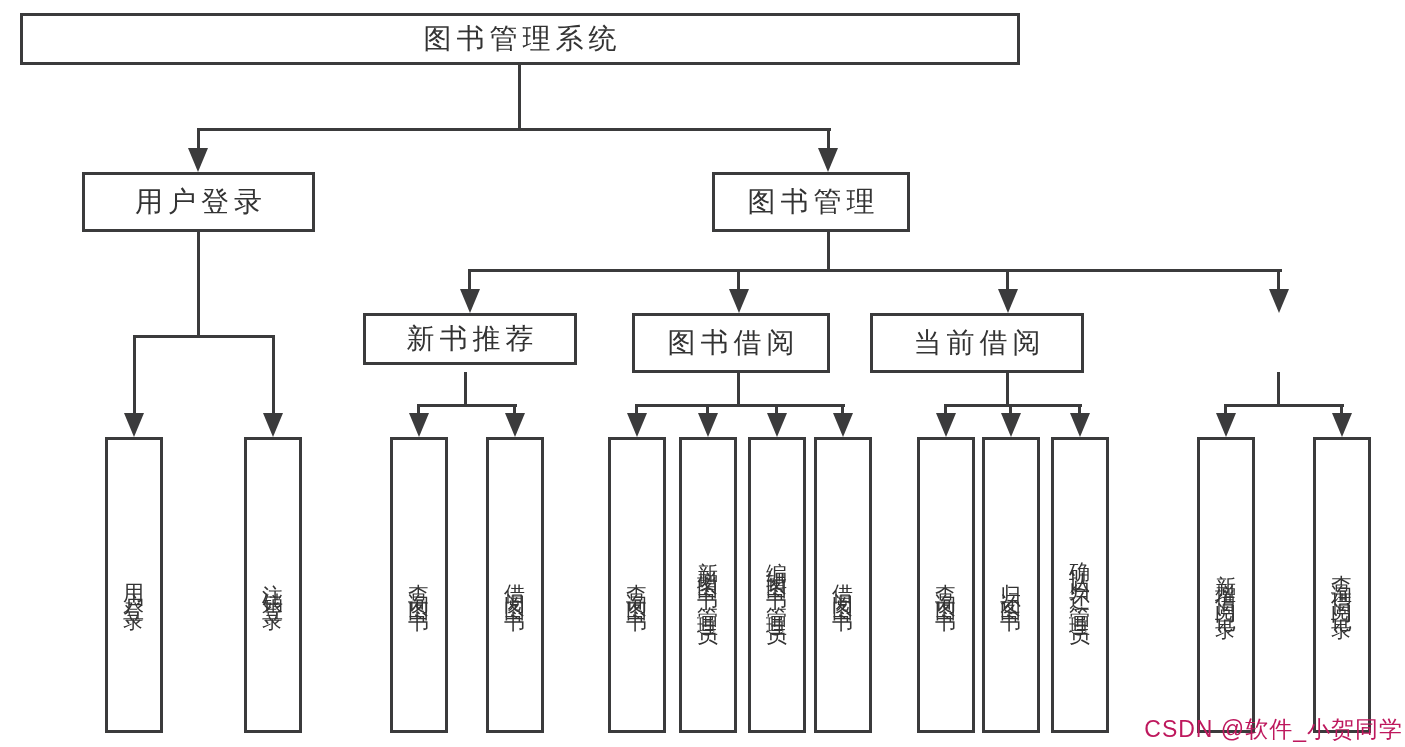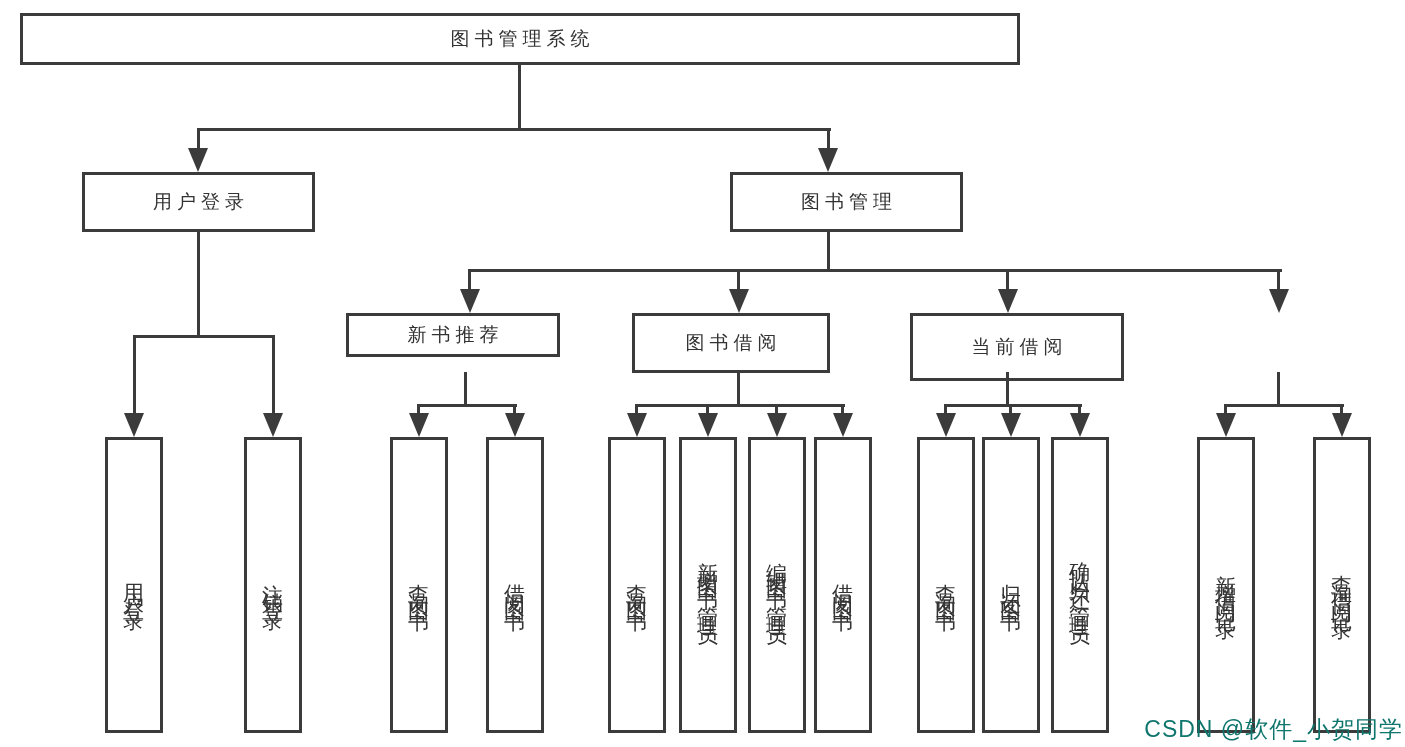--- a/index.html
+++ b/index.html
@@ -10,21 +10,21 @@
   html,body{margin:0;padding:0;background:var(--bg);}
   #canvas{
     position:relative;width:1405px;height:747px;background:var(--bg);
     font-family:"Liberation Sans", sans-serif;overflow:hidden;
   }
   .box{
     position:absolute;box-sizing:border-box;border:3px solid var(--line);
     background:var(--bg);color:var(--text);
     display:flex;align-items:center;justify-content:center;
   }
-  .hbox{font-size:19px;letter-spacing:5px;text-indent:5px;white-space:nowrap;}
+  .hbox{font-size:28px;letter-spacing:5px;text-indent:5px;white-space:nowrap;}
   .leaf{
     width:58px;height:296px;top:437px;
     writing-mode:vertical-rl;text-orientation:mixed;
     font-size:21px;letter-spacing:9px;line-height:1;
   }
   .vline{position:absolute;width:3px;background:var(--line);}
   .hline{position:absolute;height:3px;background:var(--line);}
   .arrow{
     position:absolute;width:0;height:0;
     border-left:10px solid transparent;border-right:10px solid transparent;
@@ -36,25 +36,25 @@
   }
 </style>
 </head>
 <body>
 
 <div id="canvas">
 
   <div class="box hbox" style="left:20px;top:13px;width:1000px;height:52px">图书管理系统</div>
 
   <div class="box hbox" style="left:82px;top:172px;width:233px;height:60px">用户登录</div>
-  <div class="box hbox" style="left:730px;top:172px;width:233px;height:60px">图书管理</div>
+  <div class="box hbox" style="left:712px;top:172px;width:198px;height:60px">图书管理</div>
 
-  <div class="box hbox" style="left:346px;top:313px;width:214px;height:44px">新书推荐</div>
+  <div class="box hbox" style="left:363px;top:313px;width:214px;height:52px">新书推荐</div>
   <div class="box hbox" style="left:632px;top:313px;width:198px;height:60px">图书借阅</div>
-  <div class="box hbox" style="left:910px;top:313px;width:214px;height:68px">当前借阅</div>
+  <div class="box hbox" style="left:870px;top:313px;width:214px;height:60px">当前借阅</div>
 
   <div class="box leaf" style="left:105px">用户登录</div>
   <div class="box leaf" style="left:244px">注销登录</div>
 
   <div class="box leaf" style="left:390px">查询图书</div>
   <div class="box leaf" style="left:486px">借阅图书</div>
 
   <div class="box leaf" style="left:608px">查询图书</div>
   <div class="box leaf" style="left:679px">新增图书（管理员）</div>
   <div class="box leaf" style="left:748px">编辑图书（管理员）</div>
@@ -119,15 +119,15 @@
   <div class="vline" style="left:1078px;top:404px;height:12px"></div>
   <div class="arrow" style="left:1070px;top:413px"></div>
 
   <div class="vline" style="left:1277px;top:372px;height:35px"></div>
   <div class="hline" style="left:1224px;top:404px;width:120px"></div>
   <div class="vline" style="left:1224px;top:404px;height:12px"></div>
   <div class="arrow" style="left:1216px;top:413px"></div>
   <div class="vline" style="left:1340px;top:404px;height:12px"></div>
   <div class="arrow" style="left:1332px;top:413px"></div>
 
-  <div class="watermark" style="color: #0f766e;">CSDN @软件_小贺同学</div>
+  <div class="watermark" style="color: #be185d;">CSDN @软件_小贺同学</div>
 
 </div>
 
 </body></html>

